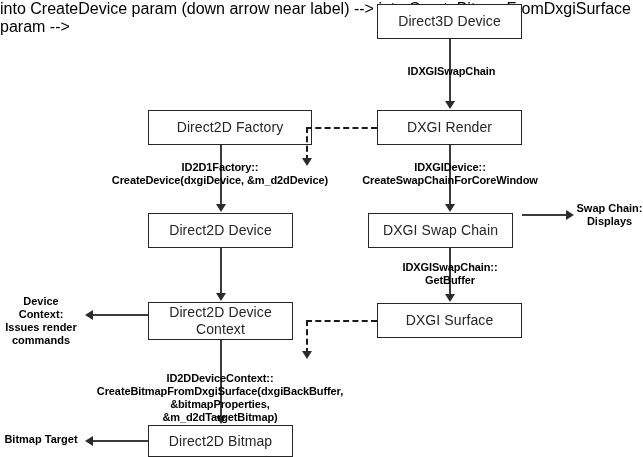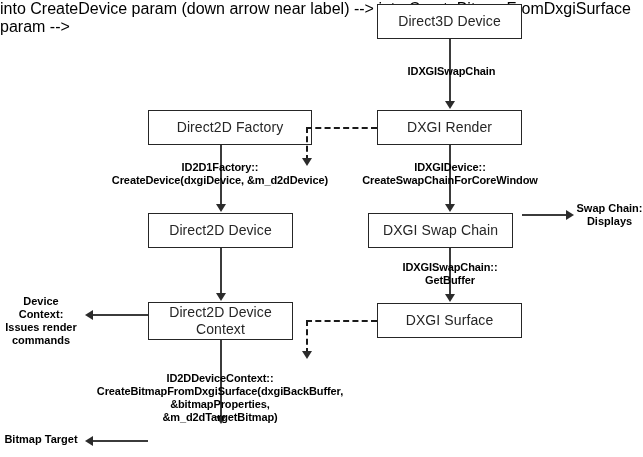--- a/index.html
+++ b/index.html
@@ -110,20 +110,21 @@
 
   <div class="node" style="left:368px; top:213px; width:145px; height:35px;">DXGI Swap Chain</div>
 
   <div class="node" style="left:148px; top:213px; width:145px; height:35px;">Direct2D Device</div>
 
   <div class="node" style="left:377px; top:303px; width:145px; height:35px;">DXGI Surface</div>
 
   <div class="node" style="left:148px; top:302px; width:145px; height:38px; white-space:pre-line;">Direct2D Device
 Context</div>
 
+  <div class="node" style="left:148px; top:425px; width:145px; height:32px;">Direct2D Bitmap</div>
 
   
 
   
   <div class="vline" style="left:449px; top:39px; height:62px;"></div>
   <div class="arrow-down" style="left:445px; top:101px;"></div>
 
   
   <div class="vline" style="left:220px; top:145px; height:60px;"></div>
   <div class="arrow-down" style="left:216px; top:204px;"></div>

